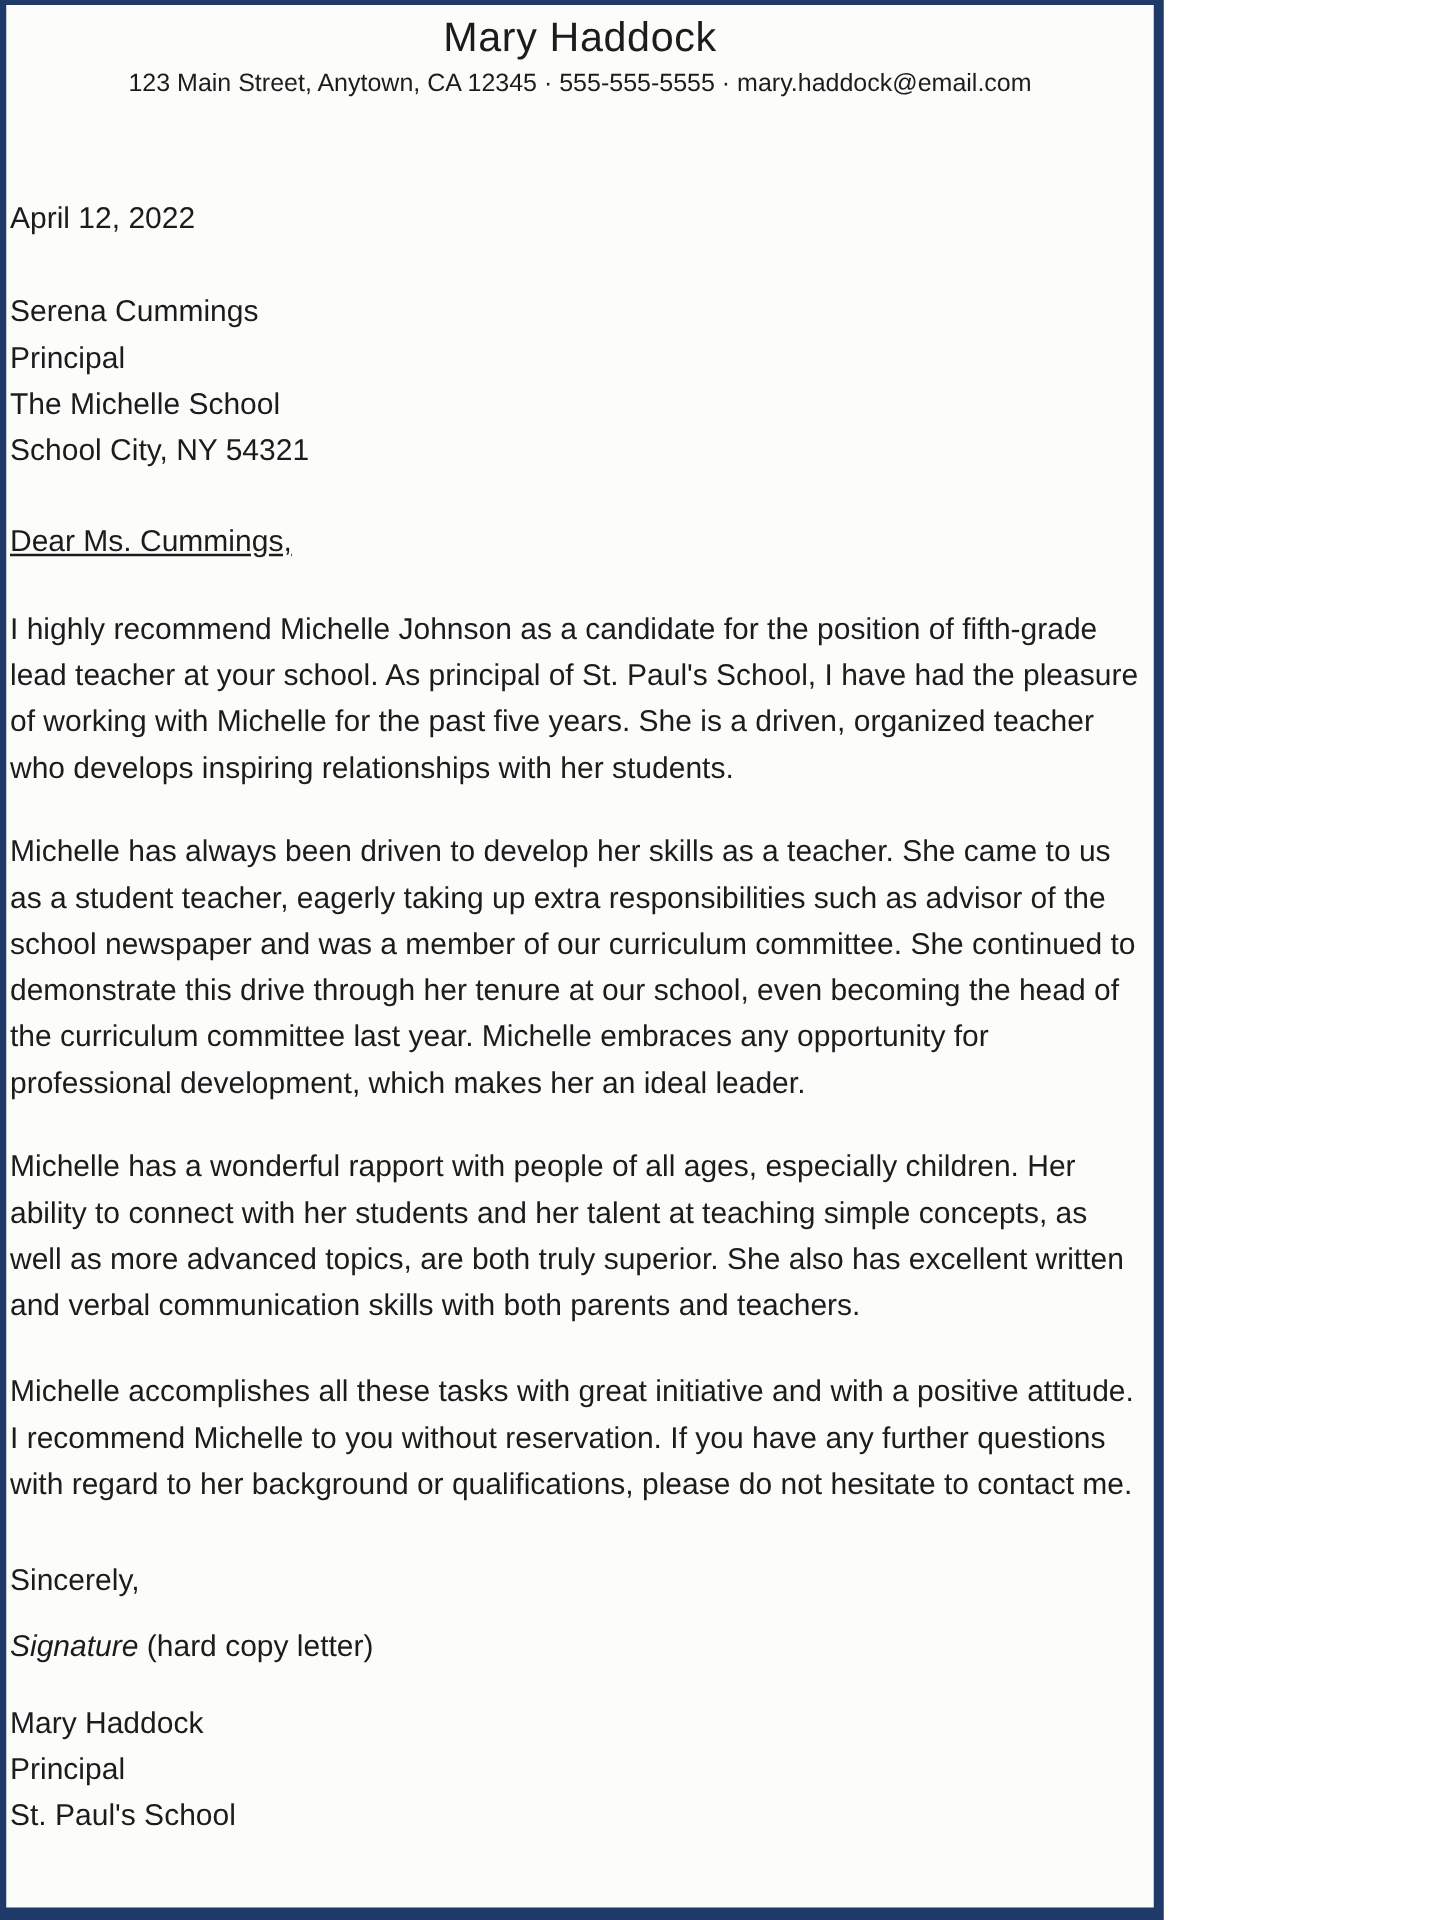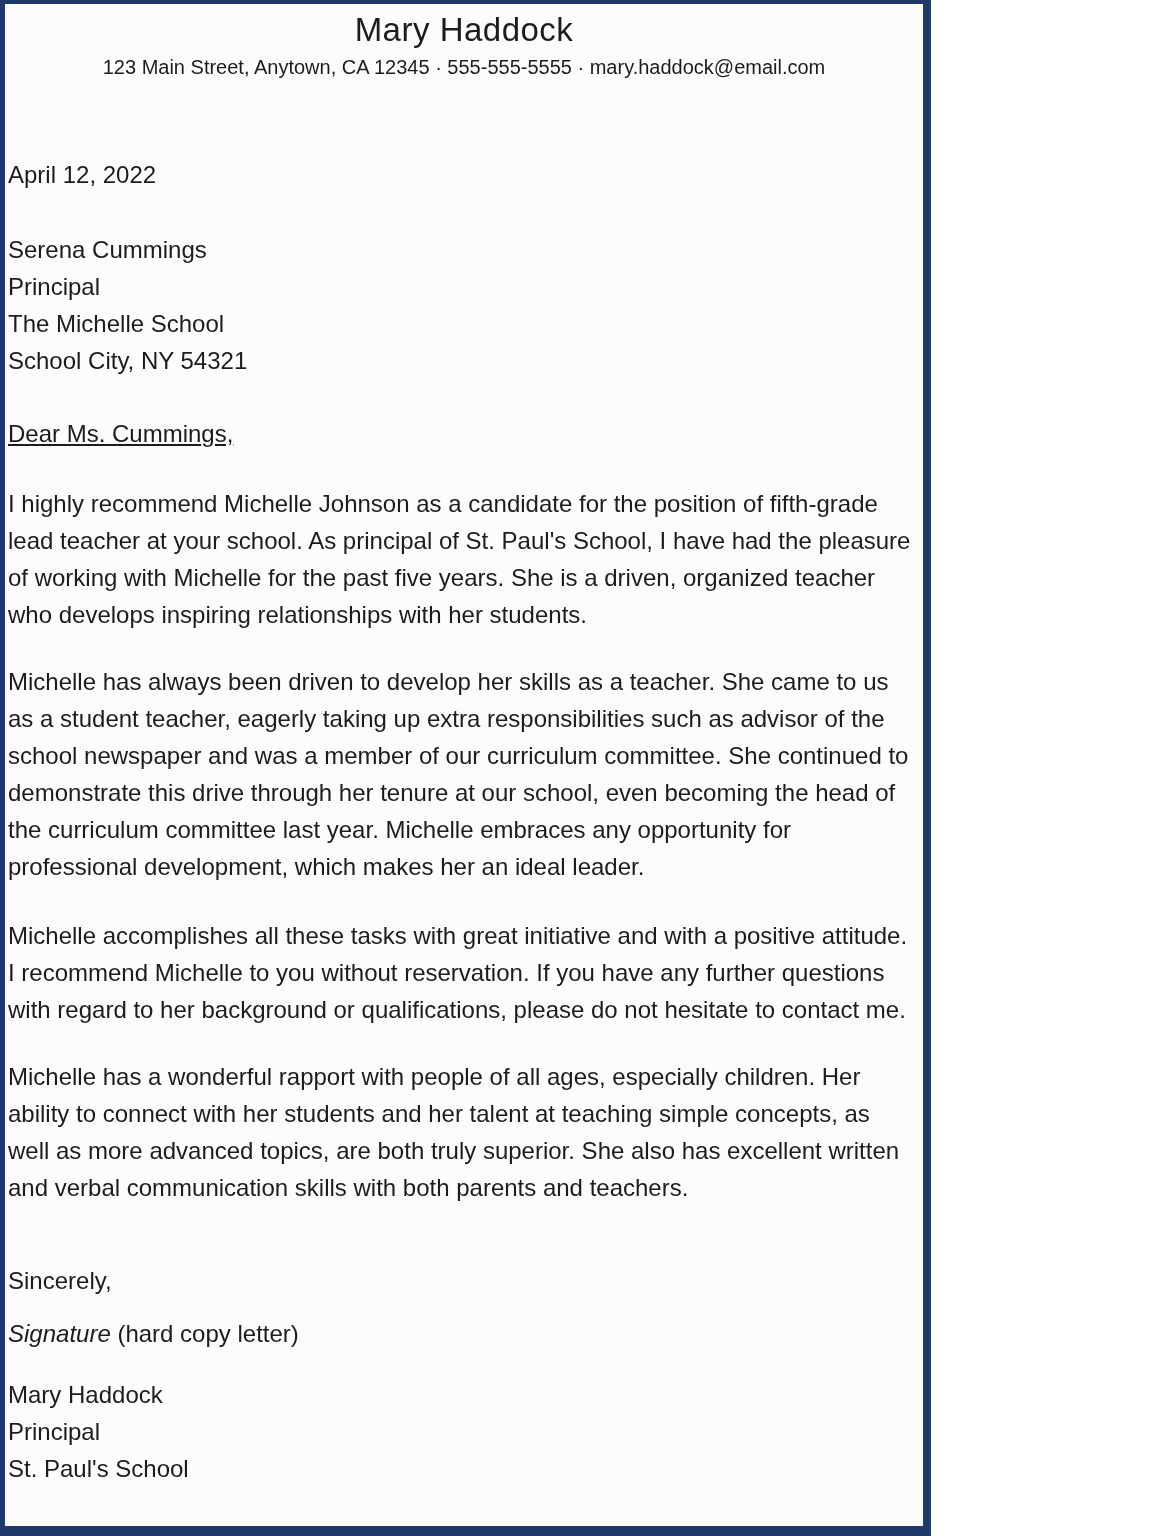--- a/index.html
+++ b/index.html
@@ -49,21 +49,21 @@
   .para {
     white-space: pre-line;
   }
   .date        { margin-top: 74px; }
   .recipient   { margin-top: 38px; }
   .salutation  { margin-top: 36px; text-decoration: underline; }
   .para-1      { margin-top: 33px; }
   .para-2      { margin-top: 30px; }
   .para-3      { margin-top: 30px; }
   .para-4      { margin-top: 32px; }
-  .closing     { margin-top: 56px; }
+  .closing     { margin-top: 40px; }
   .signature   { margin-top: 16px; }
   .signoff     { margin-top: 24px; }
   .signature em {
     font-style: italic;
   }
 </style>
 </head>
 <body>
 
 <div class="page">
@@ -83,24 +83,24 @@
       <p>The Michelle School</p>
       <p>School City, NY 54321</p>
     </div>
 
     <p class="salutation">Dear Ms. Cummings,</p>
 
     <p class="para para-1">I highly recommend Michelle Johnson as a candidate for the position of fifth-grade lead teacher at your school. As principal of St. Paul's School, I have had the pleasure of working with Michelle for the past five years. She is a driven, organized teacher who develops inspiring relationships with her students.</p>
 
     <p class="para para-2">Michelle has always been driven to develop her skills as a teacher. She came to us as a student teacher, eagerly taking up extra responsibilities such as advisor of the school newspaper and was a member of our curriculum committee. She continued to demonstrate this drive through her tenure at our school, even becoming the head of the curriculum committee last year. Michelle embraces any opportunity for professional development, which makes her an ideal leader.</p>
 
+    <p class="para para-3">Michelle has a wonderful rapport with people of all ages, especially children. Her ability to connect with her students and her talent at teaching simple concepts, as well as more advanced topics, are both truly superior. She also has excellent written and verbal communication skills with both parents and teachers.</p>
+
     <p class="para para-4">Michelle accomplishes all these tasks with great initiative and with a positive attitude.
 I recommend Michelle to you without reservation. If you have any further questions with regard to her background or qualifications, please do not hesitate to contact me.</p>
-
-    <p class="para para-3">Michelle has a wonderful rapport with people of all ages, especially children. Her ability to connect with her students and her talent at teaching simple concepts, as well as more advanced topics, are both truly superior. She also has excellent written and verbal communication skills with both parents and teachers.</p>
 
     <p class="closing">Sincerely,</p>
 
     <p class="signature"><em>Signature</em><span> (hard copy letter)</span></p>
 
     <div class="signoff">
       <p>Mary Haddock</p>
       <p>Principal</p>
       <p>St. Paul's School</p>
     </div>

